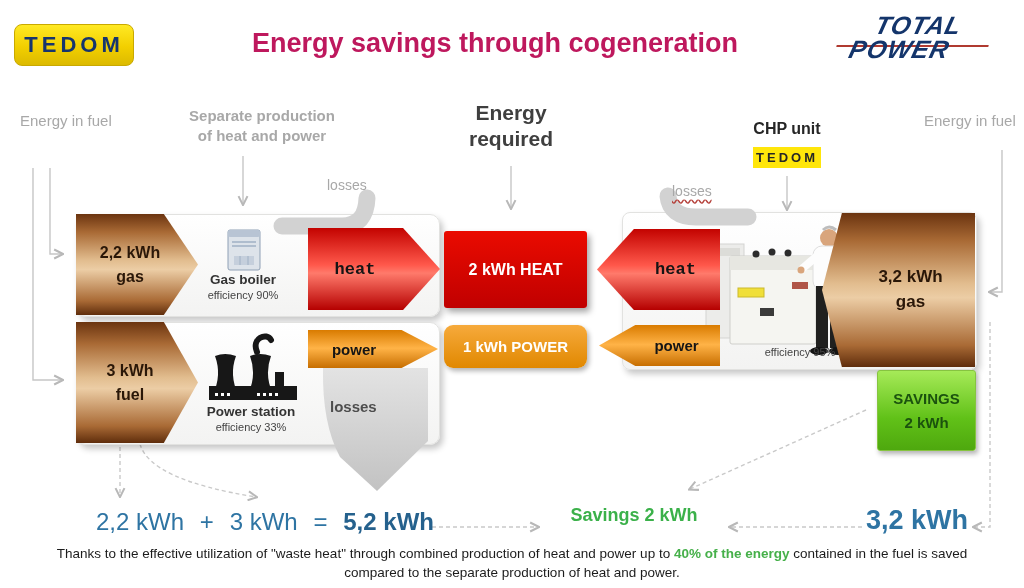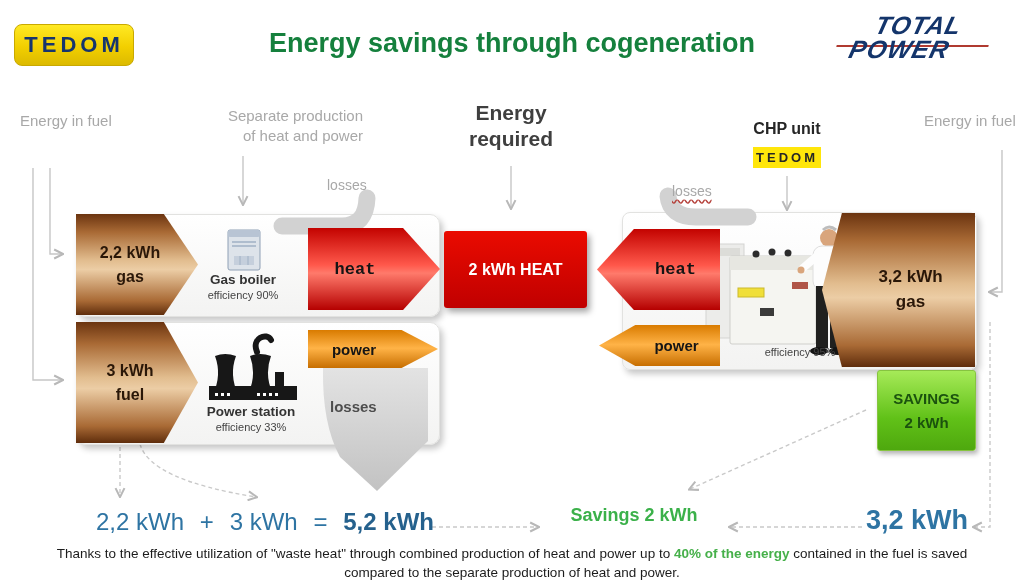--- a/index.html
+++ b/index.html
@@ -4,30 +4,30 @@
 <style>
   html,body{margin:0;padding:0;background:#fff;}
   .stage{position:relative;width:1024px;height:588px;background:#ffffff;
          font-family:"Liberation Sans",sans-serif;overflow:hidden;}
   .abs{position:absolute;}
   
   .tedom-logo{left:14px;top:24px;width:118px;height:40px;z-index:6;
     background:linear-gradient(#ffe924,#f2cf00 55%,#dcba00);
     border:1px solid #c9a900;border-radius:8px;display:flex;align-items:center;justify-content:center;
     color:#16356e;font-weight:700;font-size:22px;letter-spacing:4px;}
-  .title{left:252px;top:28px;width:520px;text-align:center;z-index:6;
-    font-size:27px;font-weight:700;color:#15803d;}
+  .title{left:252px;top:28px;width:520px;z-index:6;
+    font-size:27px;font-weight:700;color:#be185d;}
   .tp-logo{left:845px;top:14px;width:162px;height:60px;z-index:6;transform:skewX(-14deg);
     color:#14356b;font-weight:800;font-size:25px;line-height:0.94;letter-spacing:1px;font-style:italic;}
   .tp-line1{display:block;margin-left:26px;}
   .tp-line2{display:block;margin-left:6px;position:relative;z-index:2;}
   .tp-redline{position:absolute;left:-8px;top:31px;width:152px;height:2px;background:#b03a30;z-index:1;}
   
   .glabel{color:#a8a8a8;font-size:15px;z-index:6;}
-  .lbl-sep{left:173px;top:106px;width:190px;text-align:right;line-height:1.35;}
+  .lbl-sep{left:167px;top:106px;width:190px;text-align:center;line-height:1.35;font-weight:bold;}
   .lbl-req{left:430px;top:100px;width:162px;text-align:center;font-size:21px;font-weight:700;
     color:#3f3f3f;line-height:1.25;z-index:6;}
   .lbl-chp{left:726px;top:120px;width:122px;text-align:center;font-size:16px;font-weight:700;color:#262626;z-index:6;}
   .chp-tag{left:753px;top:147px;width:68px;height:21px;line-height:21px;text-align:center;z-index:6;
     background:#ffe60a;font-size:13px;font-weight:700;letter-spacing:3px;color:#262626;}
   .lbl-losses{font-size:14px;color:#a8a8a8;z-index:6;}
   .lbl-losses-chp{text-decoration:underline wavy #b5413b;text-underline-offset:3px;}
   .lbl-losses-station{left:330px;top:398px;font-size:15px;font-weight:700;color:#4d4d4d;z-index:6;}
   
   .panel{background:linear-gradient(#ffffff,#f3f3f2);border:1px solid #e2e2e0;
@@ -202,20 +202,21 @@
       <rect x="70" y="63" width="3" height="3"></rect>
     </g>
   </svg>
   <div class="abs proc-name" style="left:186px;top:404px;width:130px;">Power station</div>
   <div class="abs proc-eff" style="left:186px;top:421px;width:130px;">efficiency 33%</div>
   <div class="abs arrow-right arrow-power-l">
     <div class="flow-lbl">power</div>
   </div>
 
   <div class="abs box-heat">2 kWh HEAT</div>
+  <div class="abs box-power">1 kWh POWER</div>
 
   <div class="abs arrow-left arrow-heat-r">
     <div class="flow-lbl">heat</div>
   </div>
   <div class="abs arrow-left arrow-power-r">
     <div class="flow-lbl">power</div>
   </div>
   <svg class="abs chp-photo" viewBox="0 0 162 146">
     <rect x="6" y="28" width="38" height="94" fill="#ececea" stroke="#d4d4d2"></rect>
     <rect x="10" y="32" width="30" height="8" fill="#dcdcd8"></rect>

